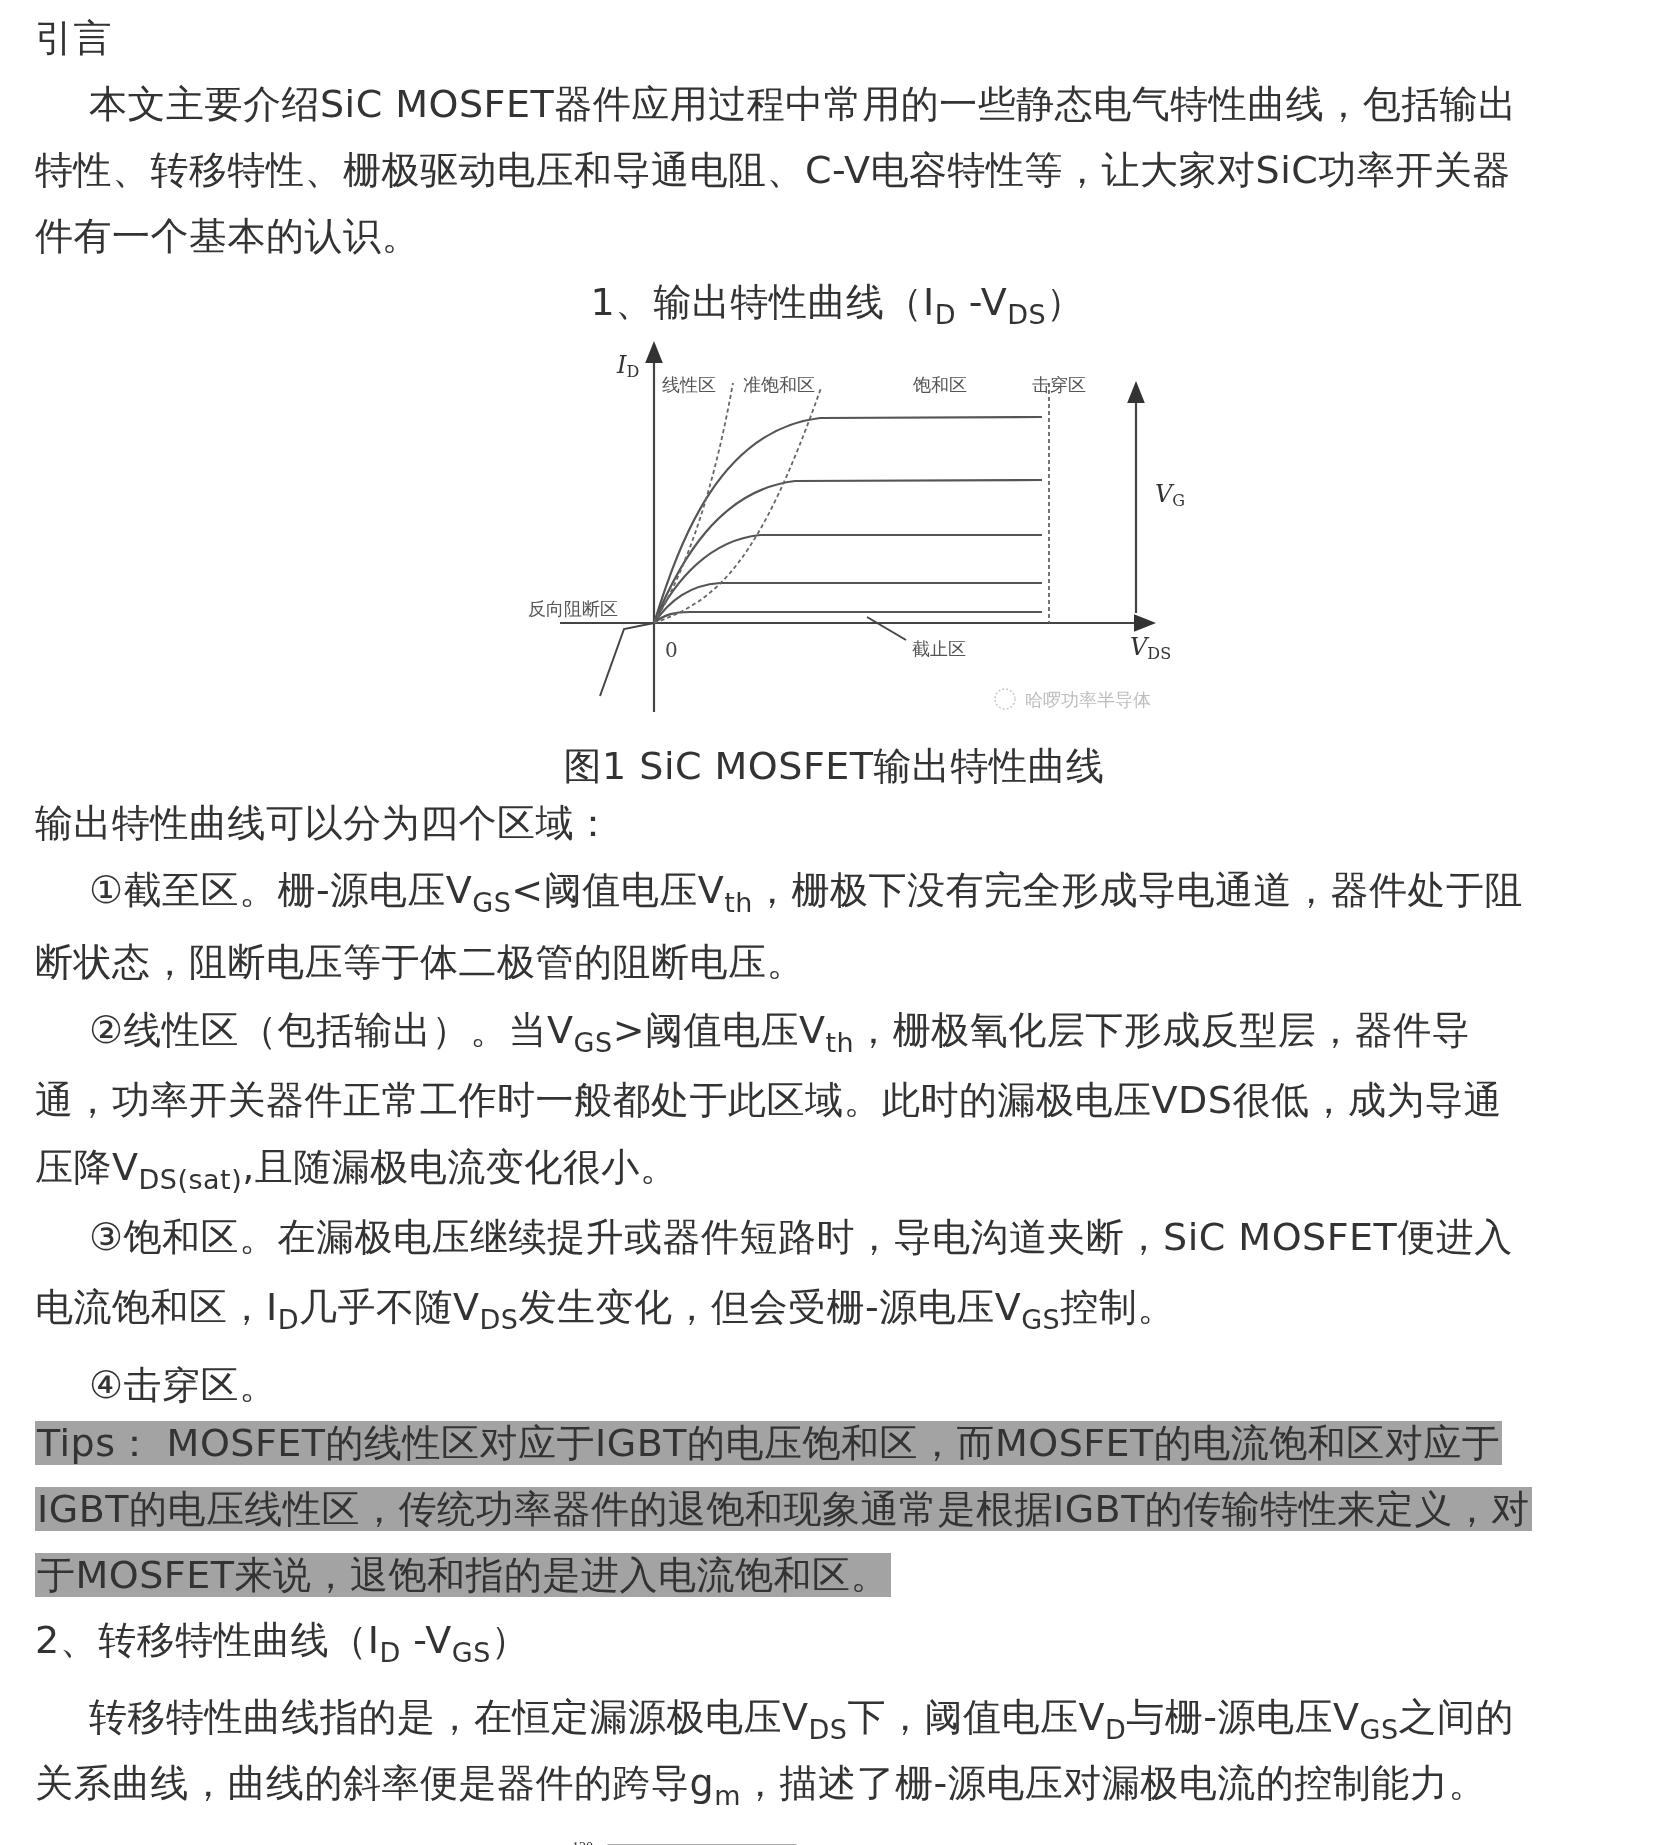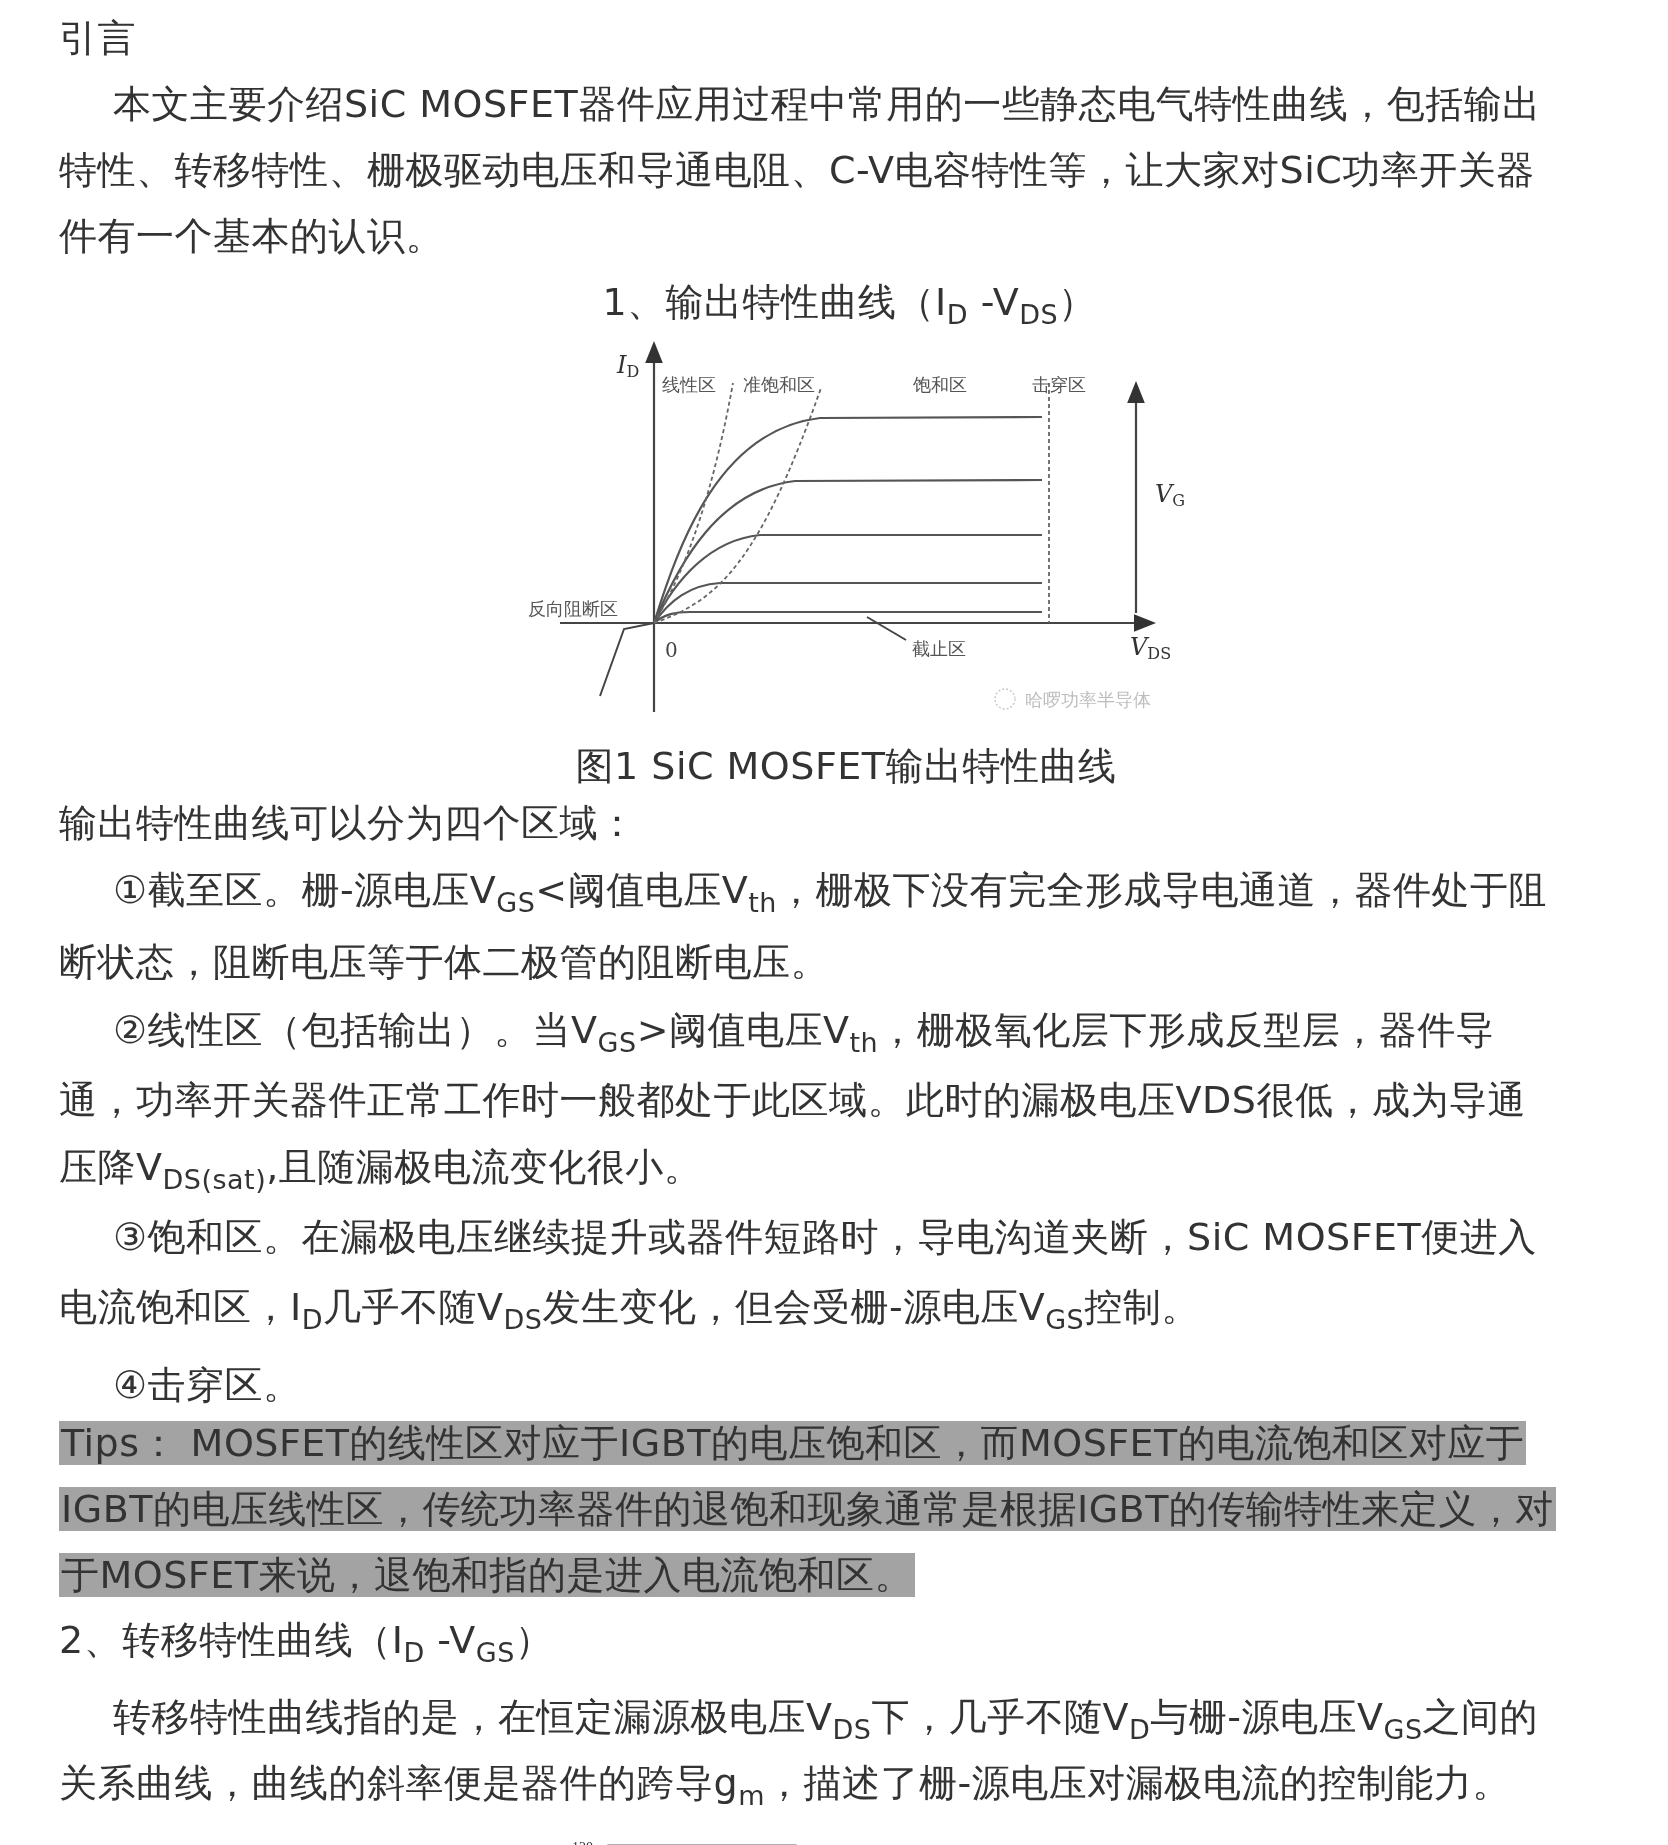--- a/index.html
+++ b/index.html
@@ -1,19 +1,19 @@
 <!DOCTYPE html>
 <html><head>
 <meta charset="utf-8">
 <style>
   html, body { margin:0; padding:0; background:#ffffff; }
   body { width:1668px; height:1845px; position:relative; overflow:hidden;
          font-family:"DejaVu Sans","Liberation Sans",sans-serif; color:#333333; }
   .line { position:absolute; left:35px; right:28px; font-size:38px; line-height:48px;
-          white-space:nowrap; letter-spacing:0.5px;margin-left:24px; }
+          white-space:nowrap; letter-spacing:0.5px; }
   .indent { left:89px; }
   .center { left:0; right:0; text-align:center; }
   sub { font-size:27px; vertical-align:-9px; line-height:0; }
   .hl { background:#a3a3a3; padding:0 2px; }
   .figure { position:absolute; left:500px; top:340px; width:700px; height:390px; }
   .figure svg { display:block; }
   .flabel { font-family:"DejaVu Serif","Liberation Serif",serif; }
   .chart2 { position:absolute; left:560px; top:1834px; width:580px; height:20px; }
 </style>
 </head>
@@ -90,21 +90,21 @@
 <div class="line" style="top:1283px;"><span>电流饱和区，I</span><sub>D</sub><span>几乎不随V</span><sub>DS</sub><span>发生变化，但会受栅-源电压V</span><sub>GS</sub><span>控制。</span></div>
 
 <div class="line indent" style="top:1361px;">④击穿区。</div>
 
 <div class="line" style="top:1419px;"><span class="hl">Tips： MOSFET的线性区对应于IGBT的电压饱和区，而MOSFET的电流饱和区对应于</span></div>
 <div class="line" style="top:1485px;"><span class="hl">IGBT的电压线性区，传统功率器件的退饱和现象通常是根据IGBT的传输特性来定义，对</span></div>
 <div class="line" style="top:1551px;"><span class="hl">于MOSFET来说，退饱和指的是进入电流饱和区。</span></div>
 
 <div class="line" style="top:1616px;"><span>2、转移特性曲线（I</span><sub>D</sub><span> -V</span><sub>GS</sub><span>）</span></div>
 
-<div class="line indent" style="top:1693px;"><span>转移特性曲线指的是，在恒定漏源极电压V</span><sub>DS</sub><span>下，几乎不随V</span><sub>D</sub><span>与栅-源电压V</span><sub>GS</sub><span>之间的</span></div>
+<div class="line indent" style="top:1693px;"><span>转移特性曲线指的是，在恒定漏源极电压V</span><sub>DS</sub><span>下，阈值电压V</span><sub>D</sub><span>与栅-源电压V</span><sub>GS</sub><span>之间的</span></div>
 <div class="line" style="top:1759px;"><span>关系曲线，曲线的斜率便是器件的跨导g</span><sub>m</sub><span>，描述了栅-源电压对漏极电流的控制能力。</span></div>
 
 <div class="chart2">
   <svg width="580" height="20" xmlns="http://www.w3.org/2000/svg">
     <text x="12" y="18" font-size="14" fill="#333" font-family="Liberation Serif, serif">120</text>
     <line x1="42" y1="14" x2="48" y2="14" stroke="#333" stroke-width="1.5"></line>
     <rect x="48" y="11" width="188" height="12" fill="none" stroke="#777" stroke-width="1.2"></rect>
     <line x1="236" y1="16" x2="580" y2="16" stroke="#999" stroke-width="1"></line>
   </svg>
 </div>

